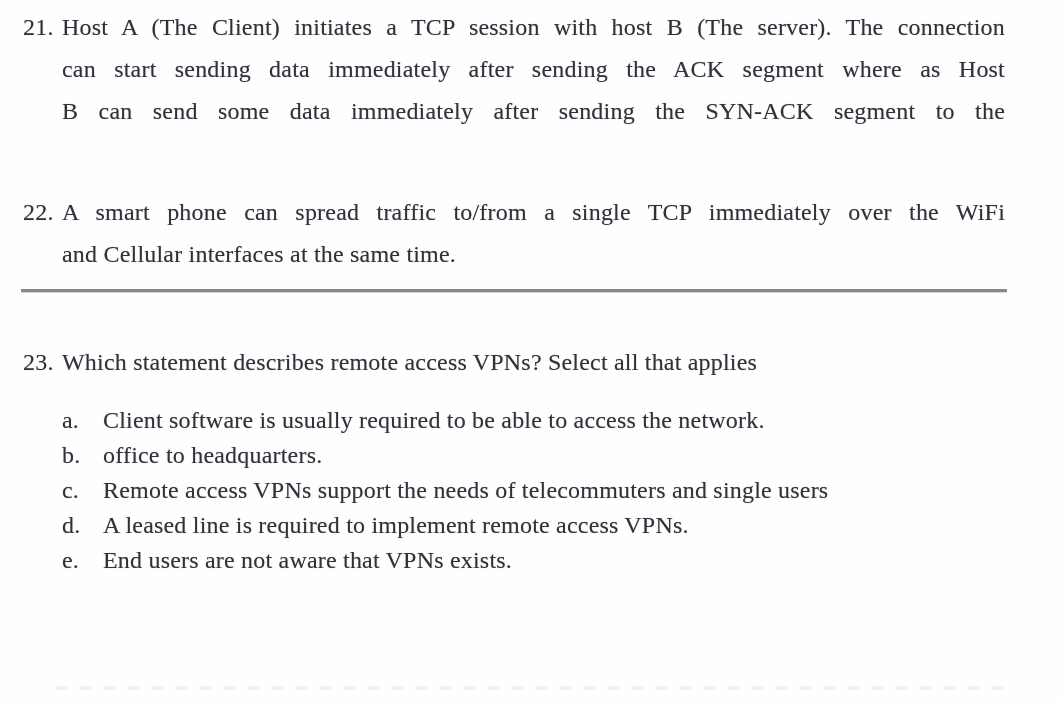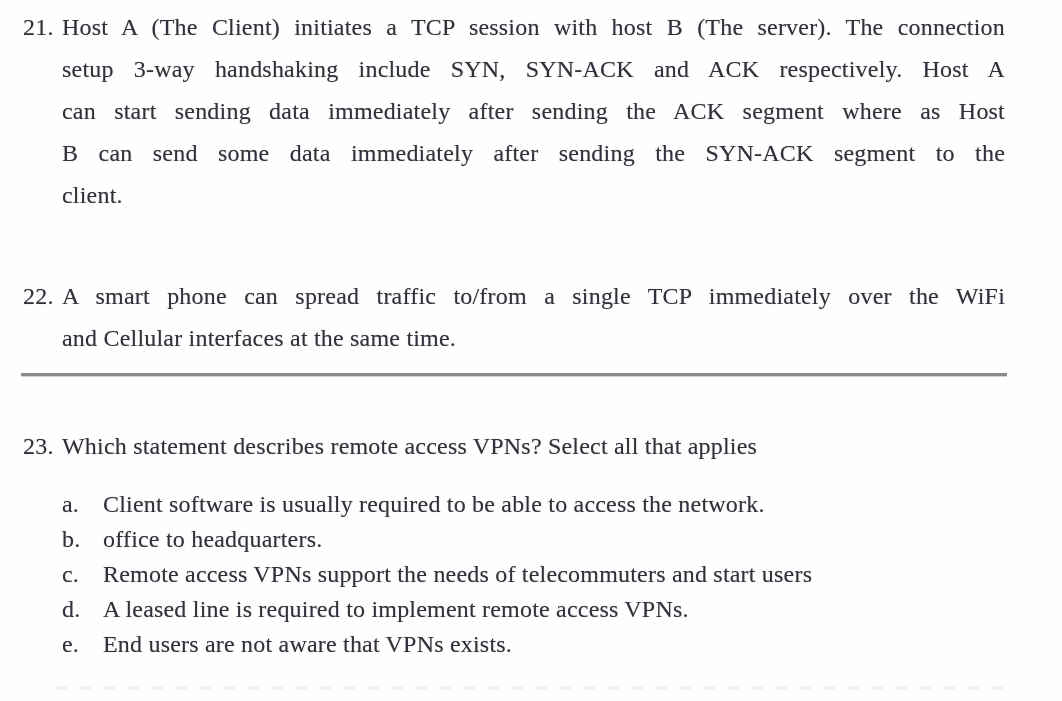--- a/index.html
+++ b/index.html
@@ -81,24 +81,22 @@
 </style>
 </head>
 <body>
 
 <div class="page">
 
   <section class="question q21">
     <div class="qnum">21.</div>
     <div class="qbody">
         <div class="line">Host A (The Client) initiates a TCP session with host B (The server). The connection</div>
-        <div class="line">setup 3-way handshaking include SYN, SYN-ACK and ACK respectively. Host A</div>
         <div class="line">can start sending data immediately after sending the ACK segment where as Host</div>
         <div class="line">B can send some data immediately after sending the SYN-ACK segment to the</div>
-        <div class="line last">client.</div>
       </div>
   </section>
 
   <section class="question q22">
     <div class="qnum">22.</div>
     <div class="qbody">
         <div class="line">A smart phone can spread traffic to/from a single TCP immediately over the WiFi</div>
         <div class="line last">and Cellular interfaces at the same time.</div>
       </div>
   </section>
@@ -121,21 +119,21 @@
     </li>
     <li class="option">
       <div class="opt-letter">b.</div>
       <div class="opt-text">
           <div class="line last">office to headquarters.</div>
         </div>
     </li>
     <li class="option">
       <div class="opt-letter">c.</div>
       <div class="opt-text">
-          <div class="line last">Remote access VPNs support the needs of telecommuters and start users</div>
+          <div class="line last">Remote access VPNs support the needs of telecommuters and single users</div>
         </div>
     </li>
     <li class="option">
       <div class="opt-letter">d.</div>
       <div class="opt-text">
           <div class="line last">A leased line is required to implement remote access VPNs.</div>
         </div>
     </li>
     <li class="option">
       <div class="opt-letter">e.</div>

